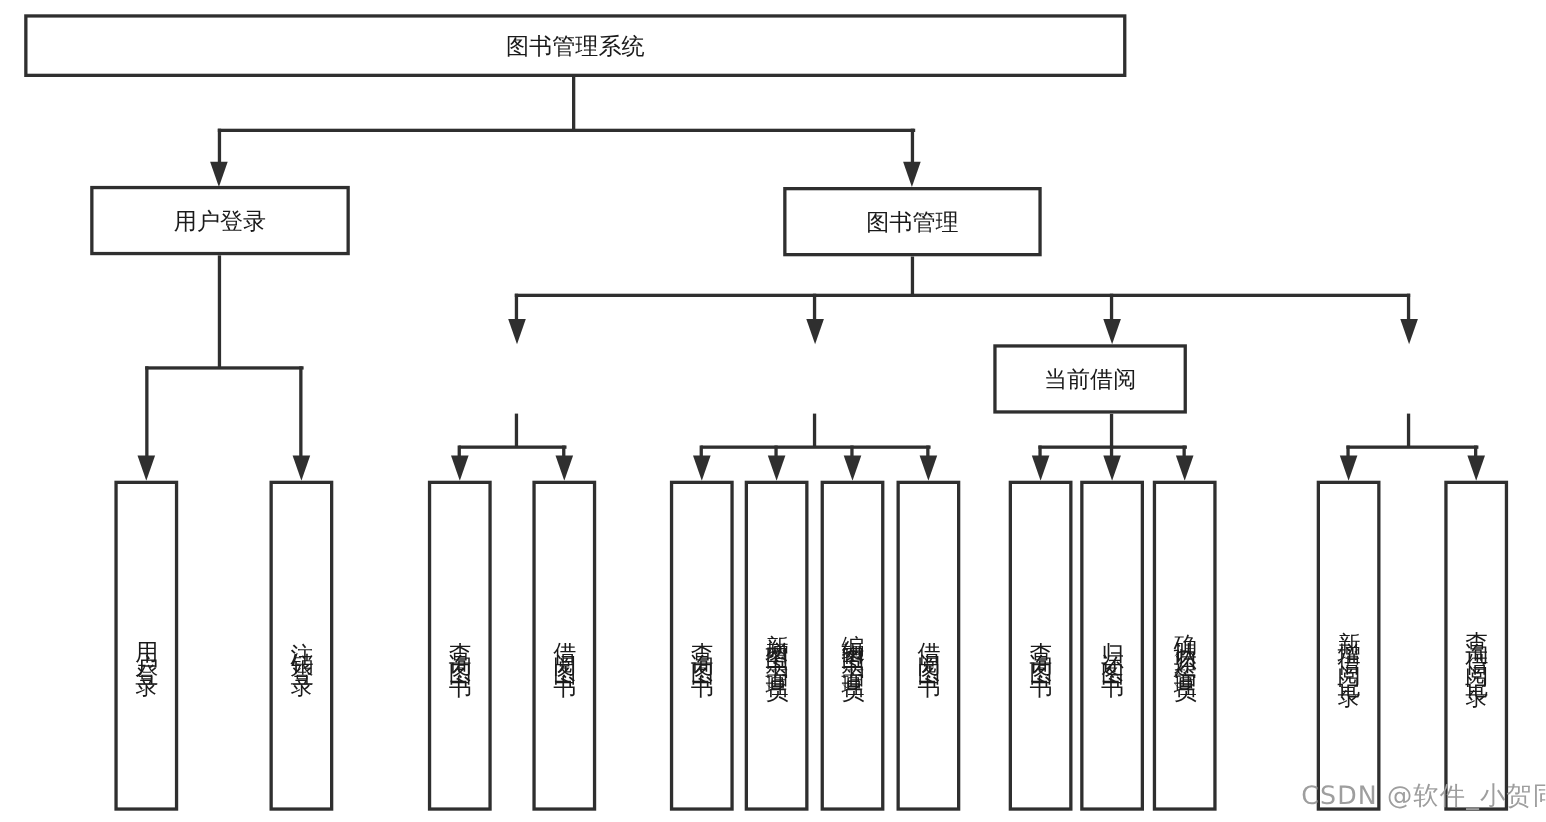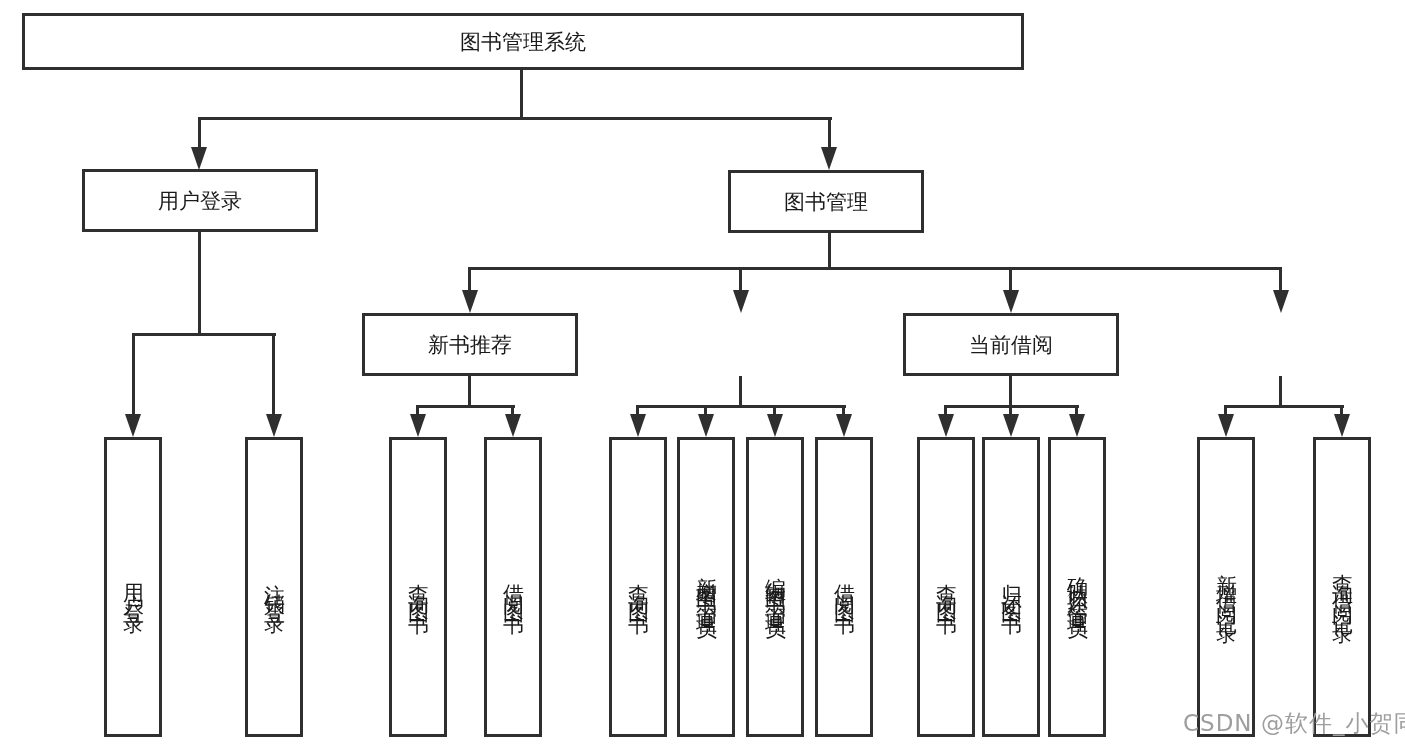--- a/index.html
+++ b/index.html
@@ -38,42 +38,41 @@
   <div class="box" style="left:22px;top:13px;width:1002px;height:57px">图书管理系统</div>
 
   <div class="vl" style="left:520px;top:70px;height:49px"></div>
   <div class="hl" style="left:198px;top:117px;width:634px"></div>
   <div class="vl" style="left:198px;top:117px;height:32px"></div>
   <div class="ar" style="left:191px;top:147px"></div>
   <div class="vl" style="left:828px;top:117px;height:32px"></div>
   <div class="ar" style="left:821px;top:147px"></div>
 
   <div class="box" style="left:82px;top:169px;width:236px;height:63px">用户登录</div>
-  <div class="box" style="left:728px;top:170px;width:196px;height:63px">图书管理</div>
+  <div class="box" style="left:712px;top:170px;width:235px;height:63px">图书管理</div>
 
   <div class="vl" style="left:198px;top:232px;height:103px"></div>
   <div class="hl" style="left:132px;top:333px;width:144px"></div>
   <div class="vl" style="left:132px;top:333px;height:83px"></div>
   <div class="vl" style="left:272px;top:333px;height:83px"></div>
   <div class="ar" style="left:125px;top:414px"></div>
   <div class="ar" style="left:266px;top:414px"></div>
 
   <div class="vl" style="left:828px;top:233px;height:36px"></div>
   <div class="hl" style="left:468px;top:267px;width:814px"></div>
   <div class="vl" style="left:468px;top:267px;height:25px"></div>
   <div class="vl" style="left:739px;top:267px;height:25px"></div>
   <div class="vl" style="left:1009px;top:267px;height:25px"></div>
   <div class="vl" style="left:1279px;top:267px;height:25px"></div>
   <div class="ar" style="left:462px;top:290px"></div>
   <div class="ar" style="left:733px;top:290px"></div>
   <div class="ar" style="left:1003px;top:290px"></div>
   <div class="ar" style="left:1273px;top:290px"></div>
 
-  <div class="box" style="left:362px;top:313px;width:216px;height:63px">新书推荐</div>
-  <div class="box" style="left:903px;top:313px;width:216px;height:63px">当前借阅</div>
+  <div class="box" style="left:903px;top:313px;width:176px;height:63px">当前借阅</div>
 
   <div class="vl" style="left:468px;top:376px;height:31px"></div>
   <div class="hl" style="left:417px;top:405px;width:98px"></div>
   <div class="vl" style="left:416px;top:405px;height:10px"></div>
   <div class="vl" style="left:511px;top:405px;height:10px"></div>
   <div class="ar" style="left:410px;top:414px"></div>
   <div class="ar" style="left:505px;top:414px"></div>
 
   <div class="vl" style="left:739px;top:376px;height:31px"></div>
   <div class="hl" style="left:637px;top:405px;width:209px"></div>

